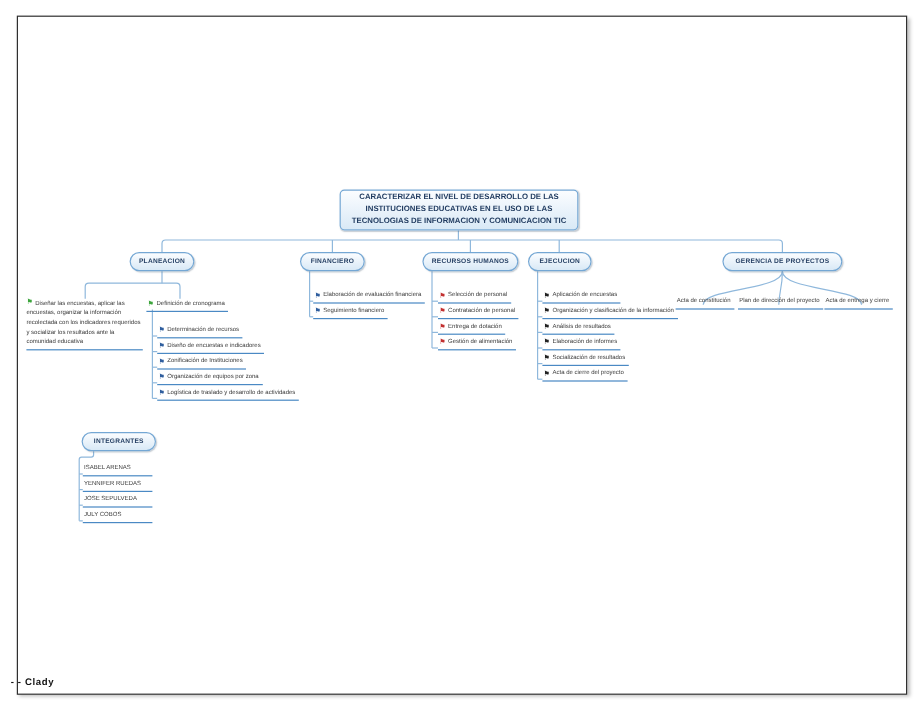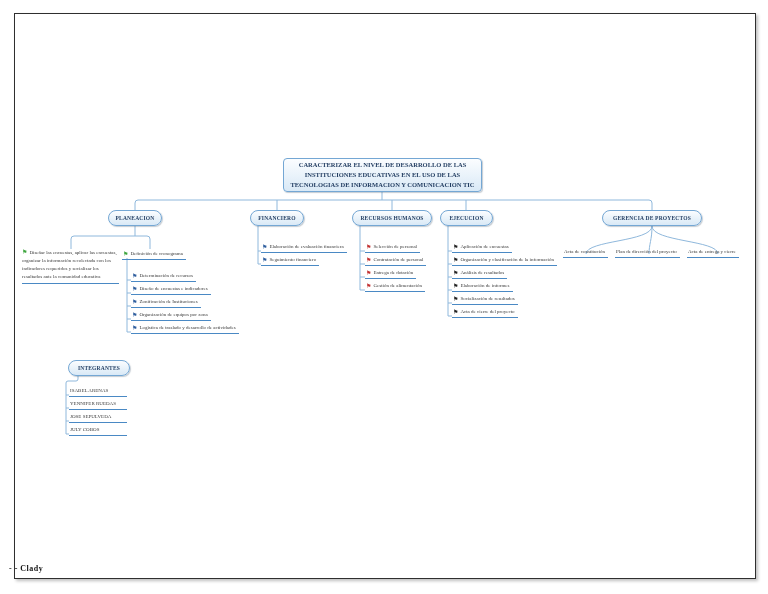--- a/index.html
+++ b/index.html
@@ -1,18 +1,18 @@
 <!DOCTYPE html>
 <html><head>
 <meta charset="utf-8">
 <style>
   html,body{margin:0;padding:0;background:#ffffff;}
   .canvas{
     position:relative;width:768px;height:594px;background:#ffffff;
-    font-family:Liberation Serif, serif;overflow:hidden;
+    font-family:Liberation Sans, sans-serif;overflow:hidden;
   }
   .page{
     position:absolute;left:14px;top:13px;width:740px;height:564px;
     border:1.5px solid #2f2f2f;background:#ffffff;
     box-shadow:2px 2px 3px rgba(0,0,0,0.25);
   }
   svg.connectors{position:absolute;left:0;top:0;width:768px;height:594px;pointer-events:none;}
   svg.connectors path{stroke:#8fb8dc;stroke-width:1;fill:none;}
   .topic-box{
     position:absolute;box-sizing:border-box;

